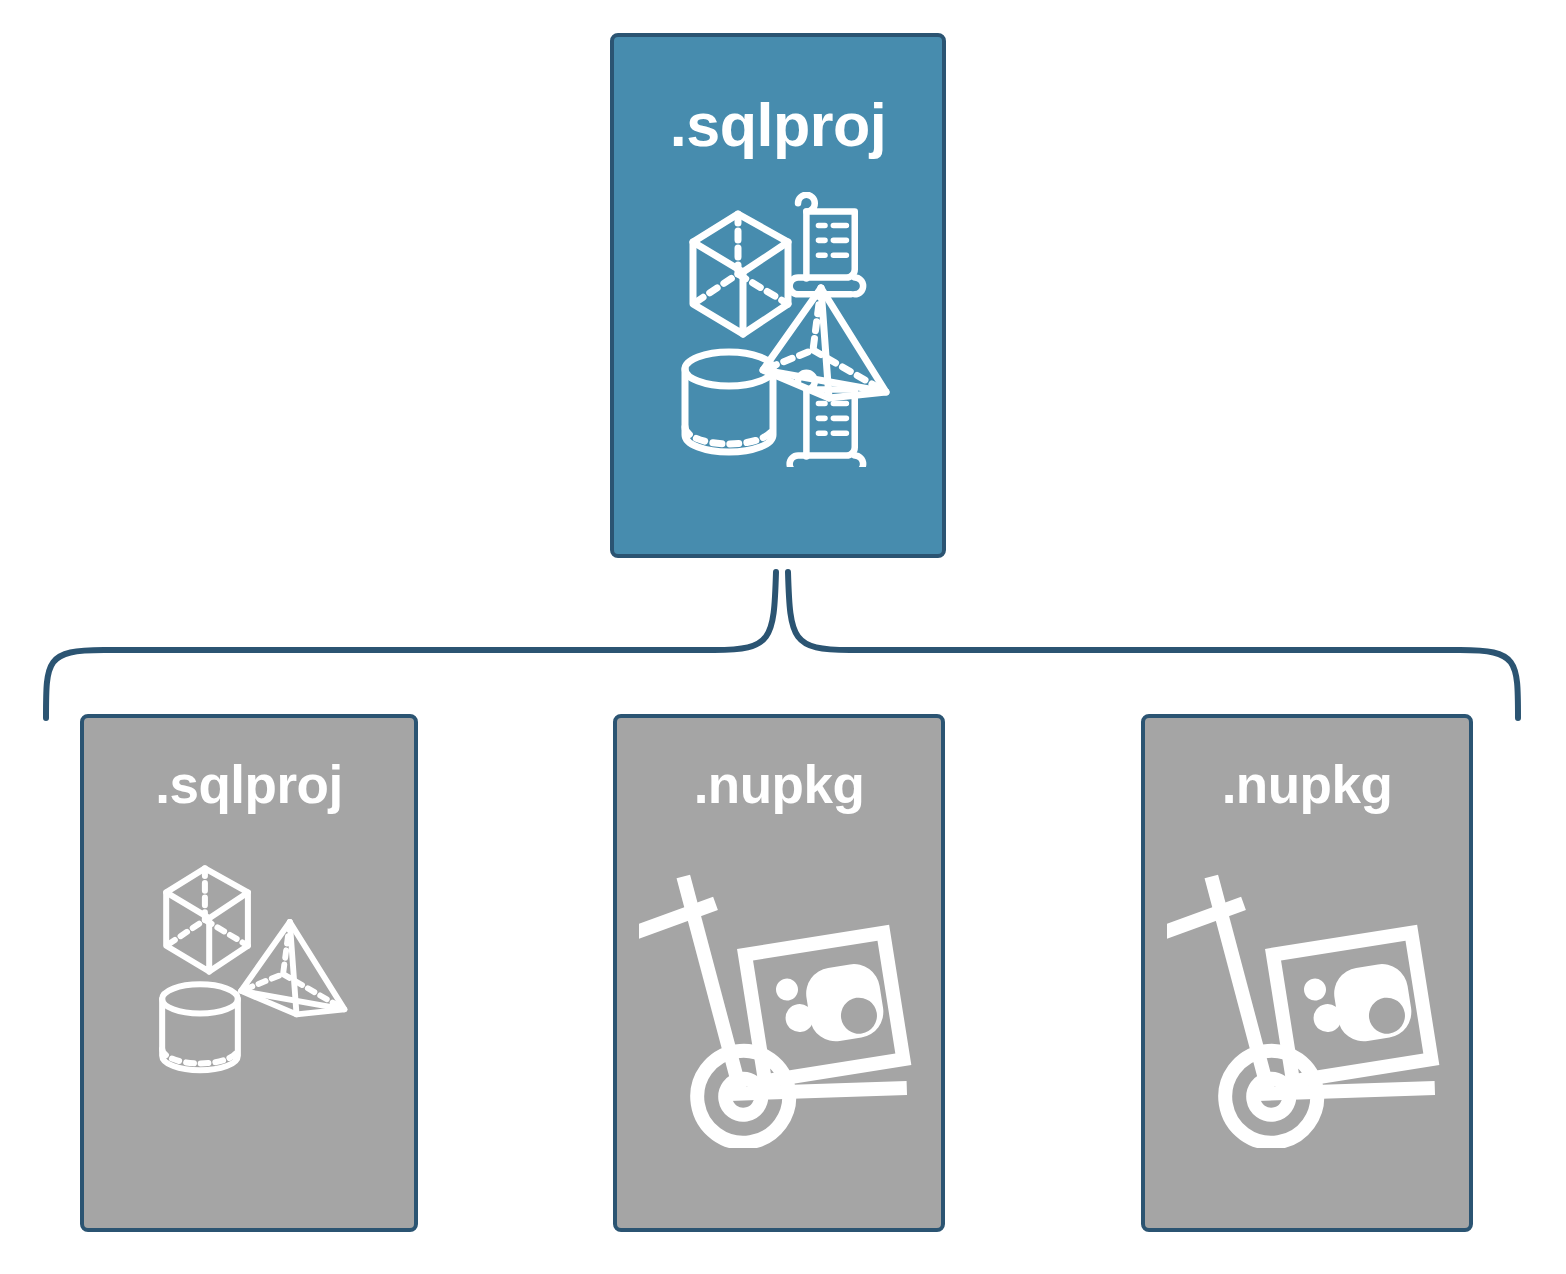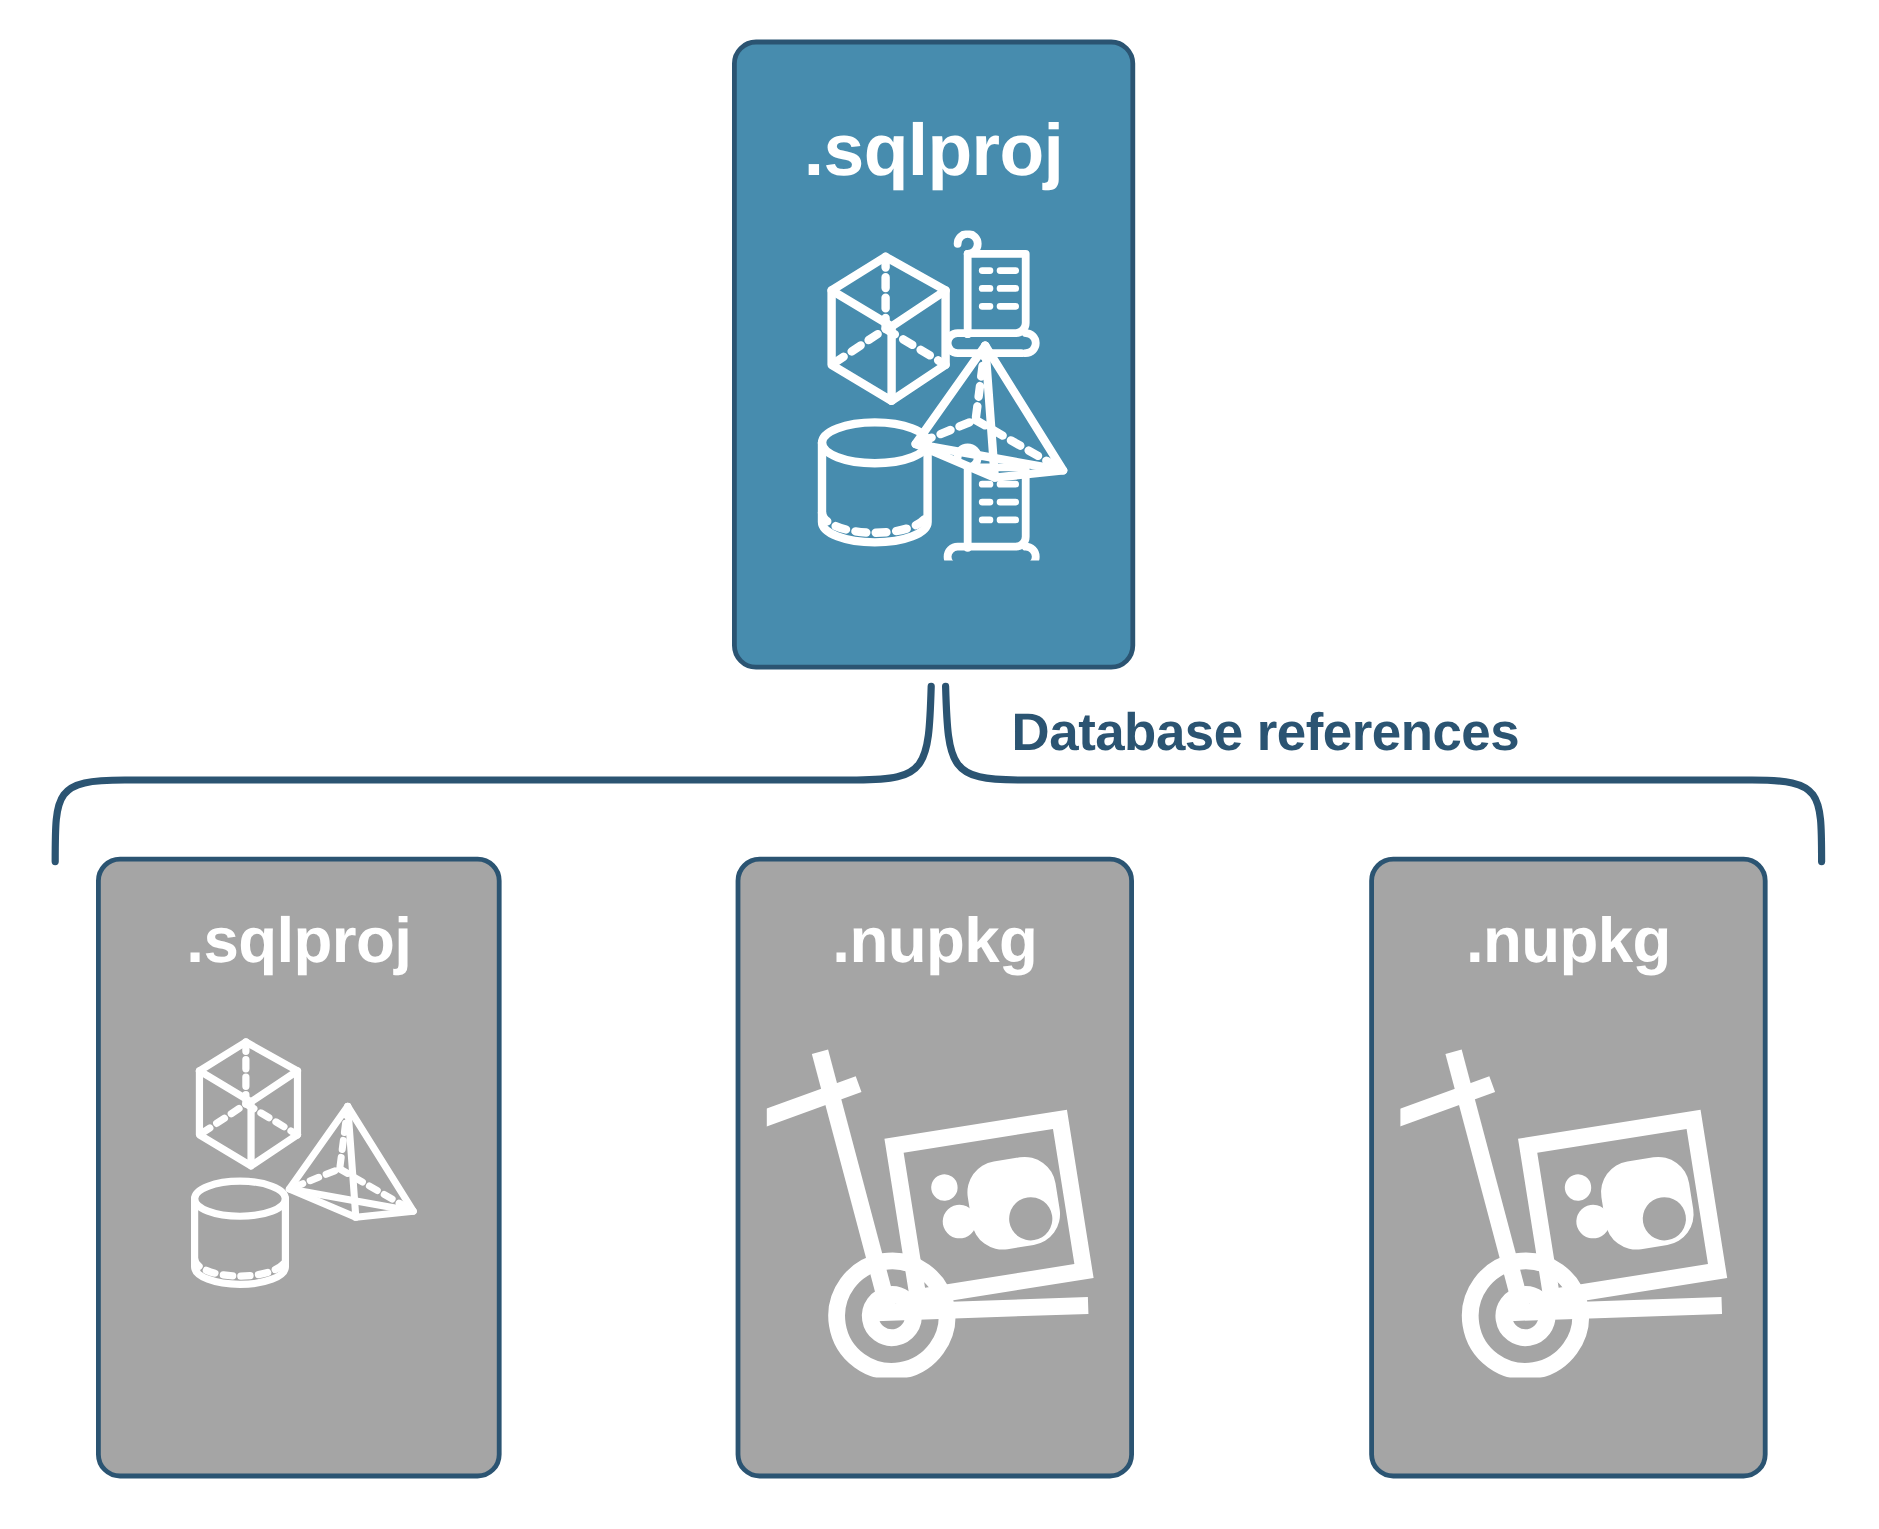--- a/index.html
+++ b/index.html
@@ -13,21 +13,21 @@
   #stage {
     position: relative;
     width: 1566px;
     height: 1274px;
     background: #ffffff;
     overflow: hidden;
   }
   .card {
     position: absolute;
     box-sizing: border-box;
-    border-radius: 20px;
+    border-radius: 8px;
     border: 4px solid #2b5472;
     display: block;
   }
   .card.blue  { background: #478cae; }
   .card.gray  { background: #a5a5a5; }
 
   .card-title {
     position: absolute;
     left: 0;
     right: 0;
@@ -146,21 +146,20 @@
                L714,650
                C772,650 774,640 776,572"></path>
 
       <path d="M1518,718
                C1518,660 1518,650 1460,650
                L850,650
                C792,650 790,640 788,572"></path>
     </g>
   </svg>
 
-  <div id="brace-label">Database references</div>
 
   <div class="card gray" id="card-a" style="left:80px; top:714px; width:338px; height:518px;">
 
     <div class="card-title">.sqlproj</div>
 
     <div class="card-icons">
       <svg class="svgwrap" width="200" height="225" viewBox="0 0 200 225">
         <g fill="none" stroke="#ffffff" stroke-width="7" stroke-linecap="round" stroke-linejoin="round">
 
           <g transform="translate(0,0) scale(0.86)">

